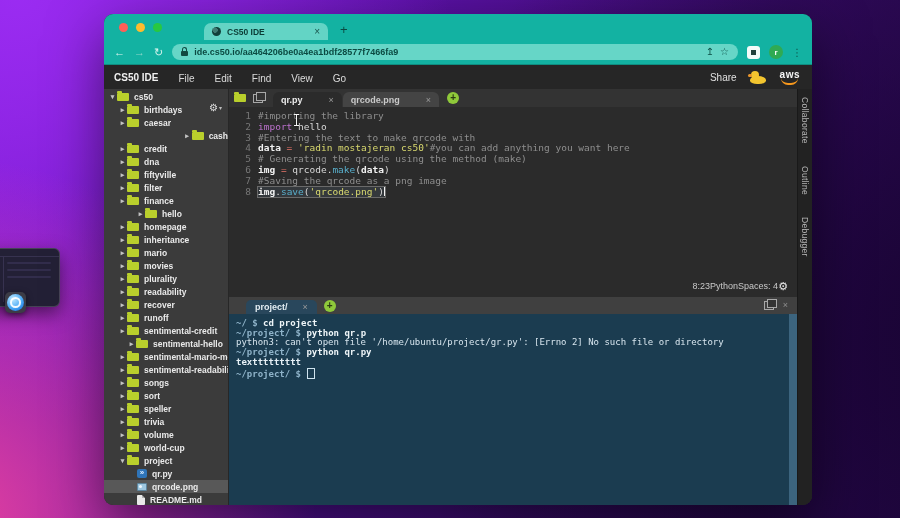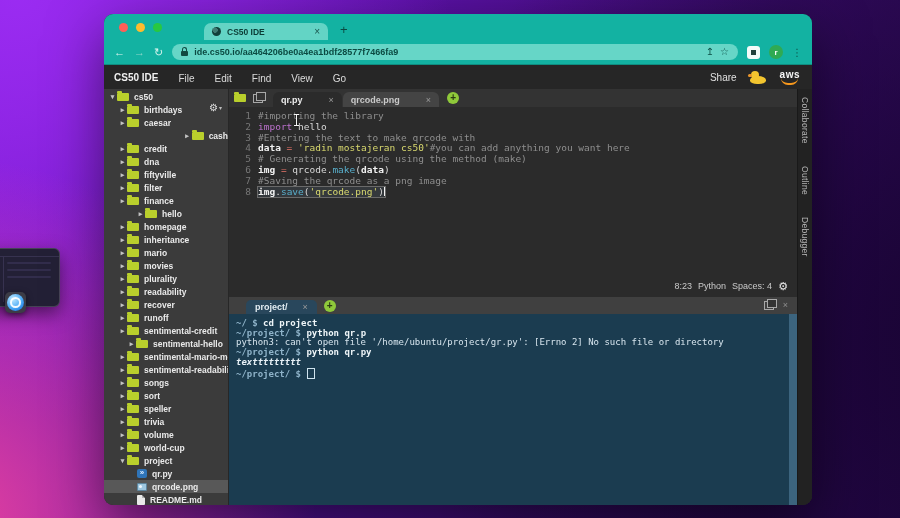--- a/index.html
+++ b/index.html
@@ -113,36 +113,36 @@
   .line-content{position:relative;}
   .code-line.active .line-content{outline:1px solid #6a6a6a;background:#34383c;}
   .caret-bar{display:inline-block;width:1.5px;height:9px;background:#f2f2f2;vertical-align:-1px;}
   .tk-comment{color:#8e8e8e;}
   .tk-keyword{color:#bd72ce;}
   .tk-var{color:#f2f2f2;font-weight:bold;}
   .tk-op{color:#e8756a;}
   .tk-string{color:#d9d96e;}
   .tk-func{color:#58aecb;}
   .tk-plain{color:#d8d8d8;}
-  .ed-status{position:absolute;right:9px;bottom:5px;display:flex;align-items:center;gap:6px;
+  .ed-status{position:absolute;right:9px;bottom:5px;display:flex;align-items:center;gap:0;
     font-family:"Liberation Sans",sans-serif;font-size:9px;color:#c9c9c9;}
   .gear-white{font-size:11px;color:#e8e8e8;}
 
   .term-tabbar{height:17px;background:#404040;display:flex;align-items:flex-end;padding-left:17px;flex:none;position:relative;}
   .term-tab{height:14px;background:#29475c;color:#e2ecf2;border-radius:5px 5px 0 0;padding:0 9px;
     font-size:9px;font-weight:bold;display:flex;align-items:center;gap:15px;}
   .term-icons{position:absolute;right:9px;top:4px;display:flex;gap:9px;align-items:center;}
   .term-x{color:#8f8f8f;font-size:9px;line-height:1;}
 
   .terminal{flex:1;background:#1b3c50;font-family:"DejaVu Sans Mono",monospace;font-size:9px;
     line-height:9.7px;padding:5px 14px 0 7px;position:relative;min-height:0;}
   .t-prompt{color:#8fb3c9;font-weight:bold;}
   .t-cmd{color:#eef5f8;font-weight:bold;}
   .t-plain{color:#d7e5ee;}
-  .t-out{color:#e8f1f7;font-weight:bold;font-style:italic;}
+  .t-out{color:#e8f1f7;font-weight:bold;}
   .term-cursor{display:inline-block;width:6px;height:9px;border:1px solid #cfe3ee;vertical-align:-2px;margin-left:1px;}
   .term-scroll{position:absolute;right:0;top:0;bottom:0;width:8px;background:#3c647e;}
 
   
   .rstrip{width:14px;background:#222;border-left:1px solid #191919;flex:none;display:flex;flex-direction:column;align-items:center;padding-top:8px;}
   .v-tab{writing-mode:vertical-rl;font-size:8.5px;color:#b5b5b5;margin-bottom:22px;letter-spacing:.3px;}
 
   
   .ibeam{position:absolute;left:294px;top:114px;width:5px;height:12px;filter:drop-shadow(0 0 1px rgba(0,0,0,.8));}
   .ibeam::before{content:'';position:absolute;left:2px;top:0;width:1px;height:12px;background:#f4f4f4;}

